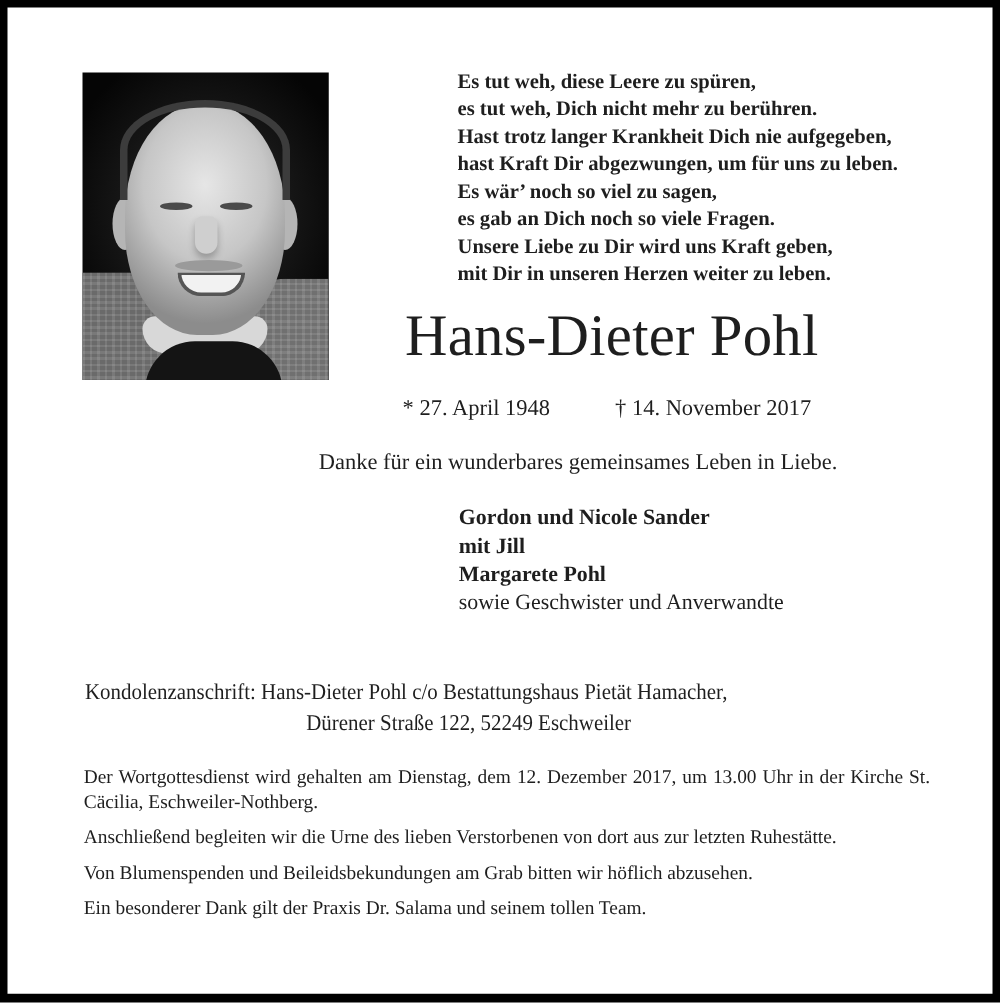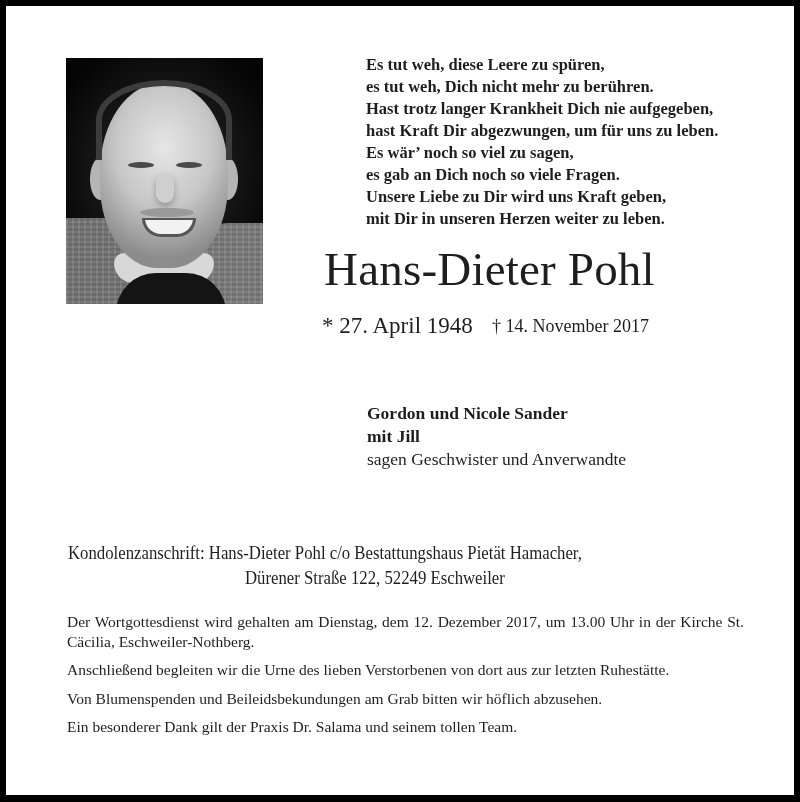--- a/index.html
+++ b/index.html
@@ -80,21 +80,21 @@
     .photo .mustache {
       position: absolute; left: 74px; top: 150px; width: 54px; height: 9px;
       background: #9a9a9a; border-radius: 50%;
     }
 
     
     .poem { left: 360px; top: 48px; font-size: 16.5px; line-height: 22px; }
     .poem div { height: 22px; font-weight: bold; }
 
     .name { left: 318px; top: 235px; font-size: 47px; line-height: 56px; letter-spacing: 0.2px; }
-    .born { left: 316px; top: 309px; font-size: 23px; line-height: 22px; }
+    .born { left: 316px; top: 309px; font-size: 18px; line-height: 22px; }
     .died { left: 486px; top: 309px; font-size: 18px; line-height: 22px; }
 
     .thanks { left: 249px; top: 352px; font-size: 18px; line-height: 22px; }
 
     .family { left: 361px; top: 396px; font-size: 17.5px; line-height: 22.8px; }
     .family .b { font-weight: bold; }
 
     .condolence1 { left: 62px; top: 536px; font-size: 18px; line-height: 22px; transform-origin: 0 0; transform: scaleX(0.93); }
     .condolence2 { left: 239px; top: 561px; font-size: 18px; line-height: 22px; transform-origin: 0 0; transform: scaleX(0.93); }
 
@@ -130,25 +130,27 @@
     <div>Es wär’ noch so viel zu sagen,</div>
     <div>es gab an Dich noch so viele Fragen.</div>
     <div>Unsere Liebe zu Dir wird uns Kraft geben,</div>
     <div>mit Dir in unseren Herzen weiter zu leben.</div>
   </div>
 
   <div class="abs name">Hans-Dieter Pohl</div>
   <div class="abs born">* 27. April 1948</div>
   <div class="abs died">† 14. November 2017</div>
 
+  <div class="abs thanks">Danke für ein wunderbares gemeinsames Leben in Liebe.</div>
 
   <div class="abs family">
     <div class="b">Gordon und Nicole Sander</div>
     <div class="b">mit Jill</div>
-    <div>sagen Geschwister und Anverwandte</div>
+    <div class="b">Margarete Pohl</div>
+    <div>sowie Geschwister und Anverwandte</div>
   </div>
 
   <div class="abs condolence1">Kondolenzanschrift: Hans-Dieter Pohl c/o Bestattungshaus Pietät Hamacher,</div>
   <div class="abs condolence2">Dürener Straße 122, 52249 Eschweiler</div>
 
   <div class="abs paras">
     <p>Der Wortgottesdienst wird gehalten am Dienstag, dem 12. Dezember 2017, um 13.00 Uhr in der Kirche St. Cäcilia, Eschweiler-Nothberg.</p>
     <p>Anschließend begleiten wir die Urne des lieben Verstorbenen von dort aus zur letzten Ruhestätte.</p>
     <p>Von Blumenspenden und Beileidsbekundungen am Grab bitten wir höflich abzusehen.</p>
     <p>Ein besonderer Dank gilt der Praxis Dr. Salama und seinem tollen Team.</p>

